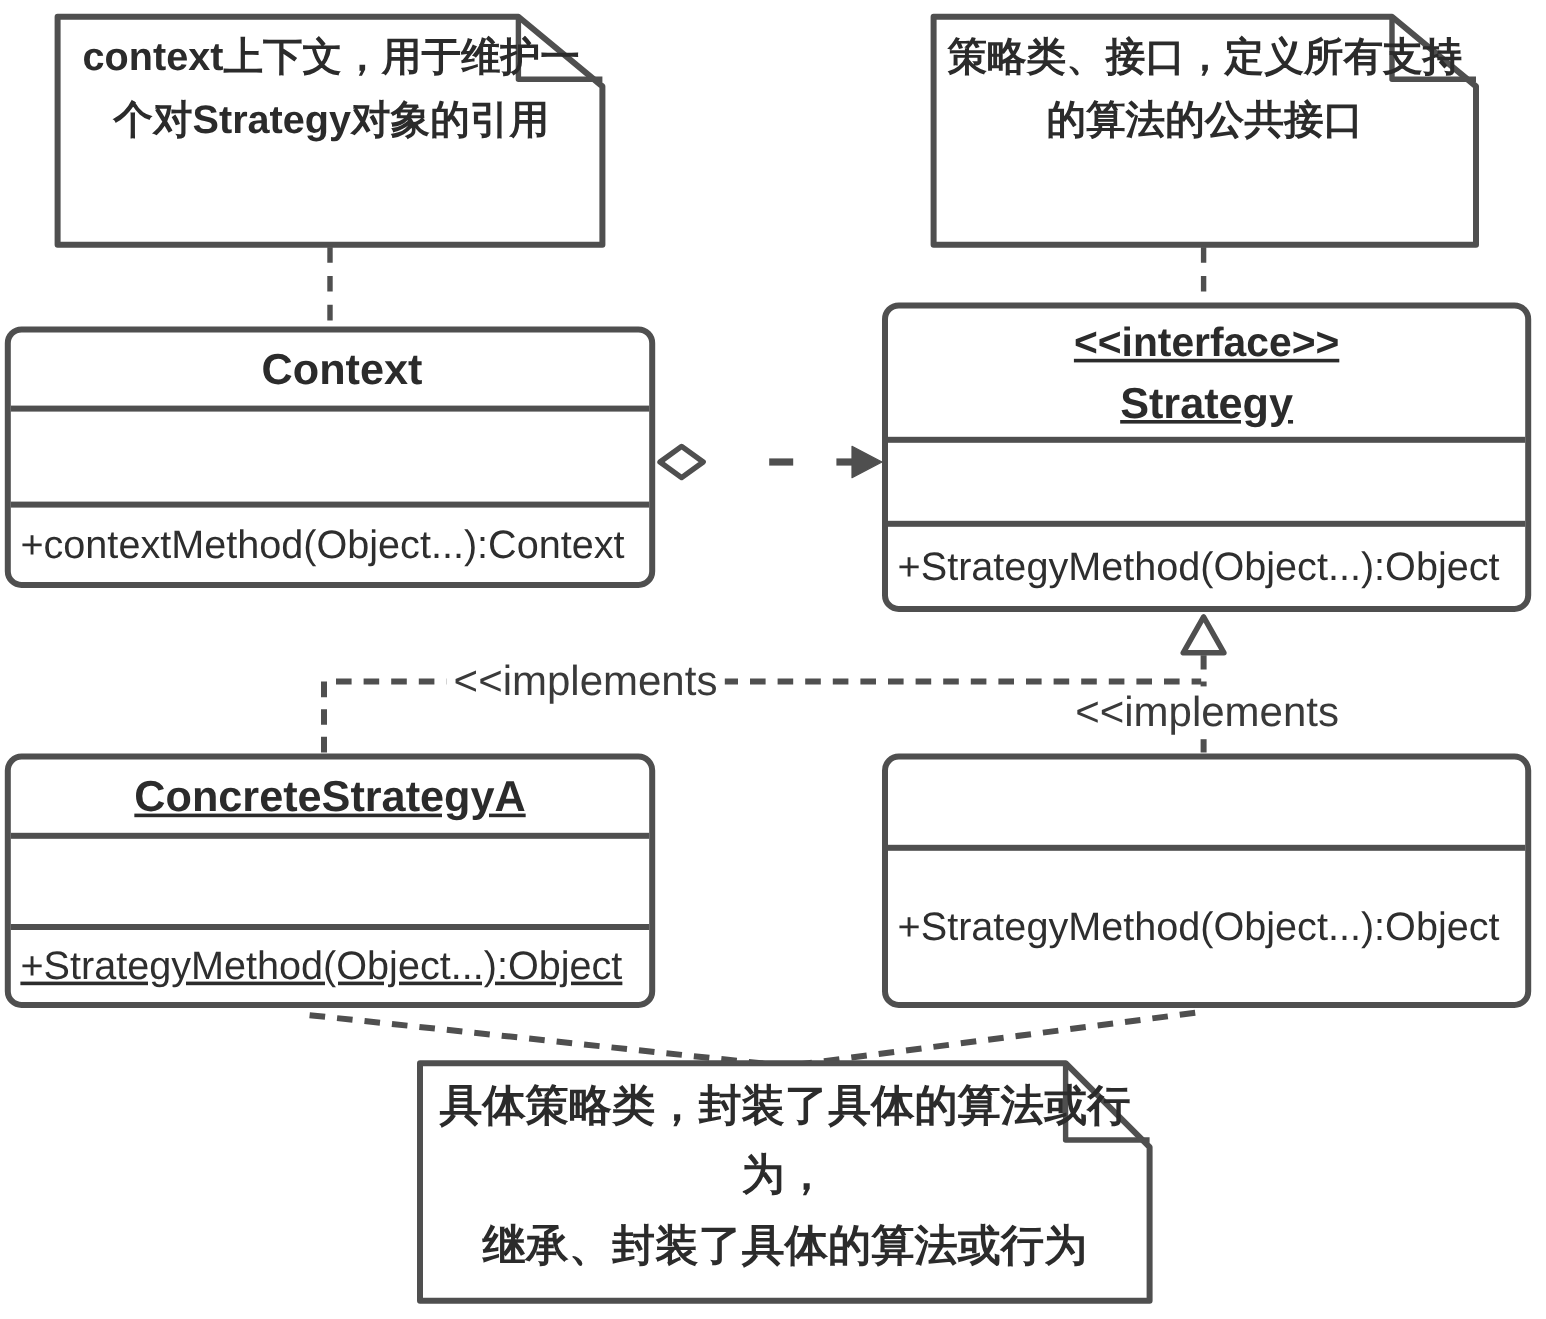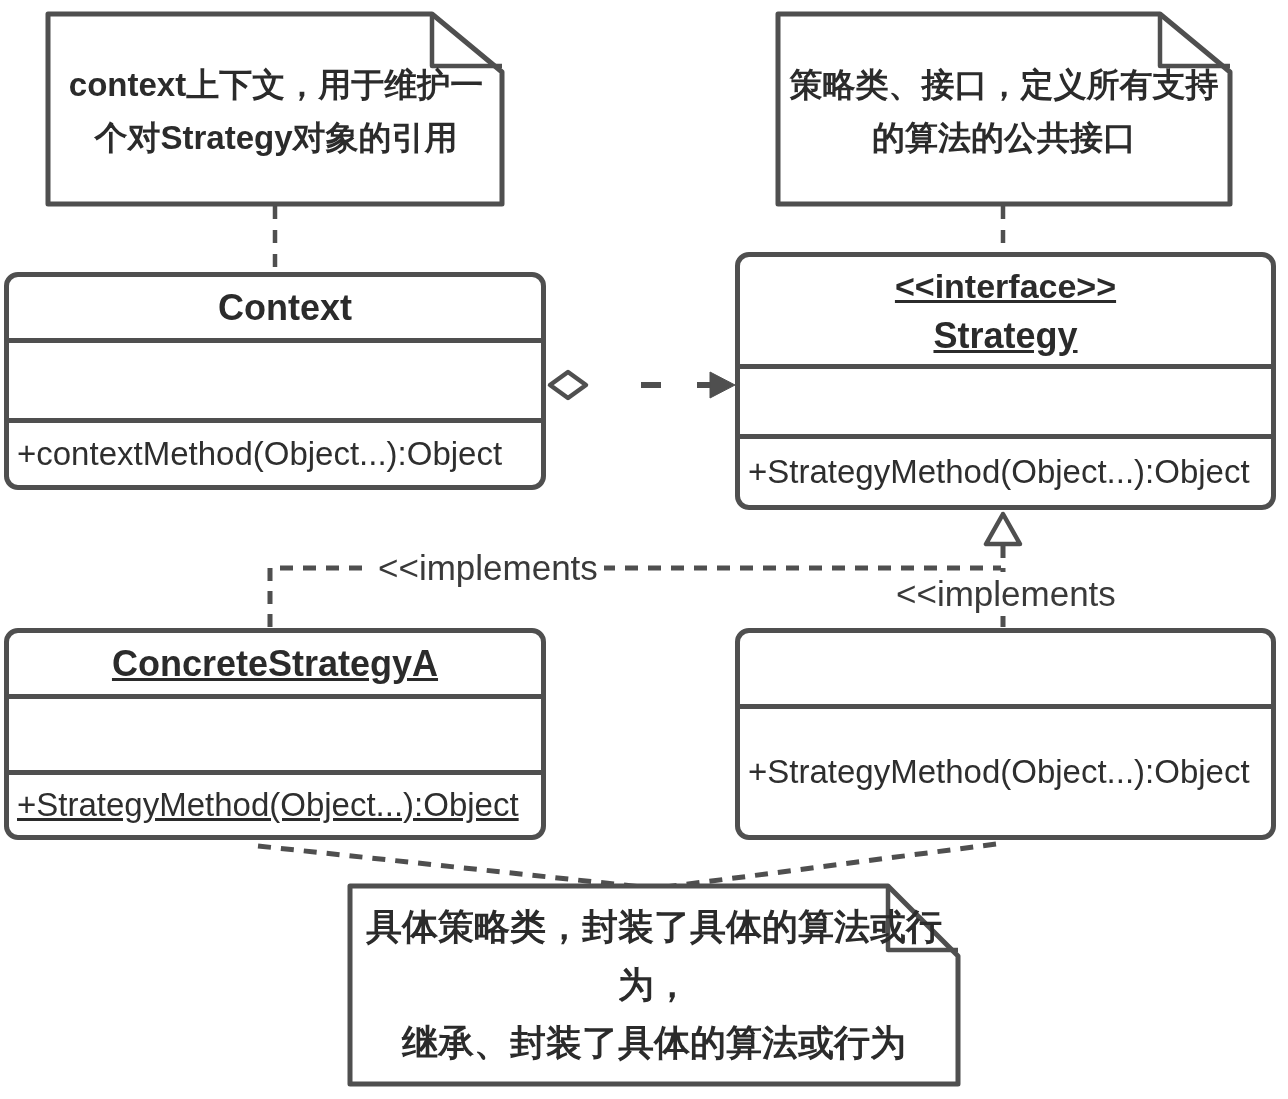--- a/index.html
+++ b/index.html
@@ -22,21 +22,21 @@
   .row-title .stereotype{font-size:34px;line-height:50px;font-weight:bold;}
   .row-title .cname{line-height:50px;}
   .row-empty{border-bottom:5px solid #4f4f4f;}
   .row-method{
     flex:1;display:flex;align-items:center;font-size:33px;
     padding:0 8px;white-space:nowrap;color:#2e2e2e;
   }
   
   .note-text{
     position:absolute;display:flex;flex-direction:column;align-items:center;
-    justify-content:center;text-align:center;font-weight:bold;color:#2b2b2b;
+    text-align:center;font-weight:bold;color:#2b2b2b;
     line-height:1.62;
   }
   .note-text.small{font-size:36px;}
   .note-text.big{font-size:33px;}
   
   .impl-label{
     position:absolute;background:#ffffff;color:#3a3a3a;font-size:35px;
     white-space:nowrap;padding:0 6px;
   }
 </style>
@@ -92,21 +92,21 @@
     <div>具体策略类，封装了具体的算法或行为，</div>
     <div>继承、封装了具体的算法或行为</div>
   </div>
 
   <div class="class-box" style="left:4px;top:272px;width:542px;height:218px;">
     <div class="row row-title" style="height:66px;padding-left:20px;">
       <div class="cname">Context</div>
     </div>
     <div class="row row-empty" style="height:80px;"></div>
     <div class="row row-method">
-      <span>+contextMethod(Object...):Object</span>
+      <span>+contextMethod(Object...):Context</span>
     </div>
   </div>
 
   <div class="class-box" style="left:735px;top:252px;width:541px;height:258px;">
     <div class="row row-title" style="height:112px;text-decoration:underline;">
       <div class="stereotype">&lt;&lt;interface&gt;&gt;</div>
       <div class="cname">Strategy</div>
     </div>
     <div class="row row-empty" style="height:70px;"></div>
     <div class="row row-method">

